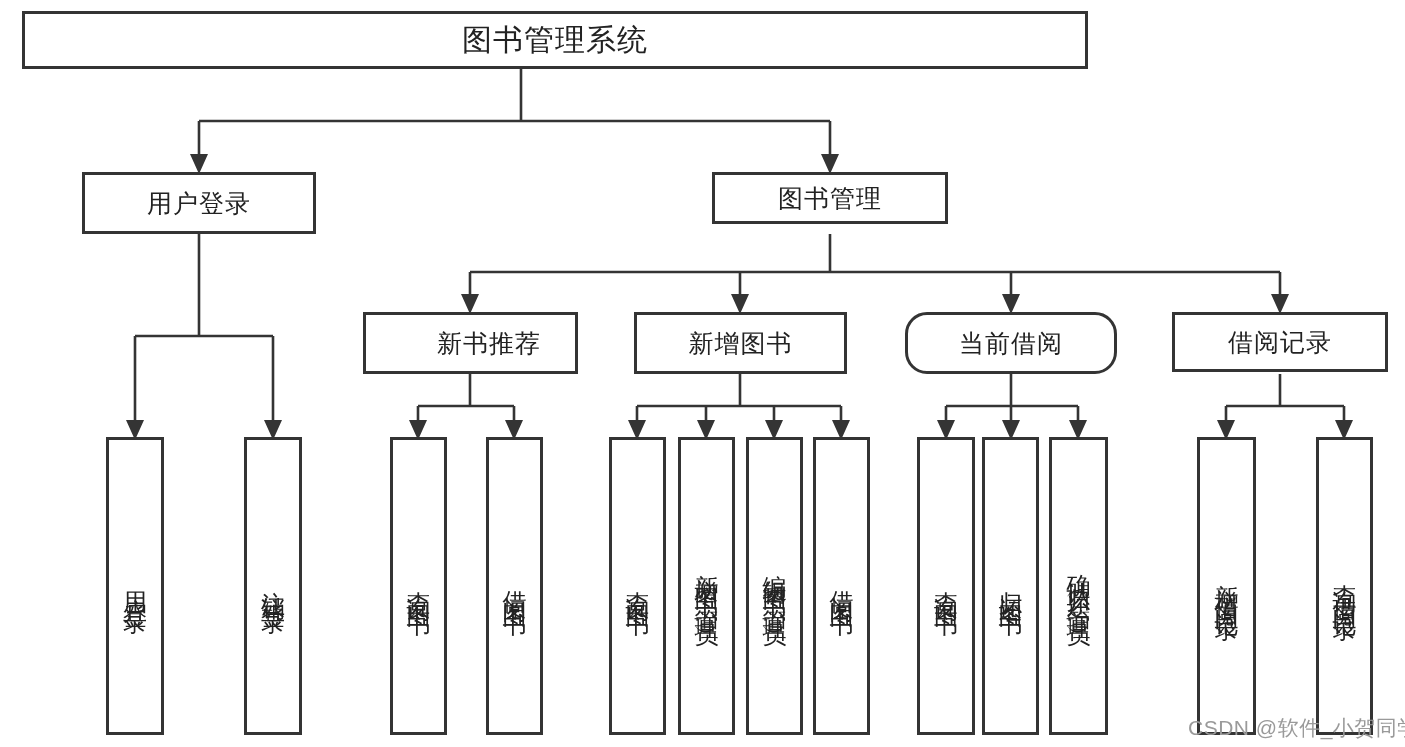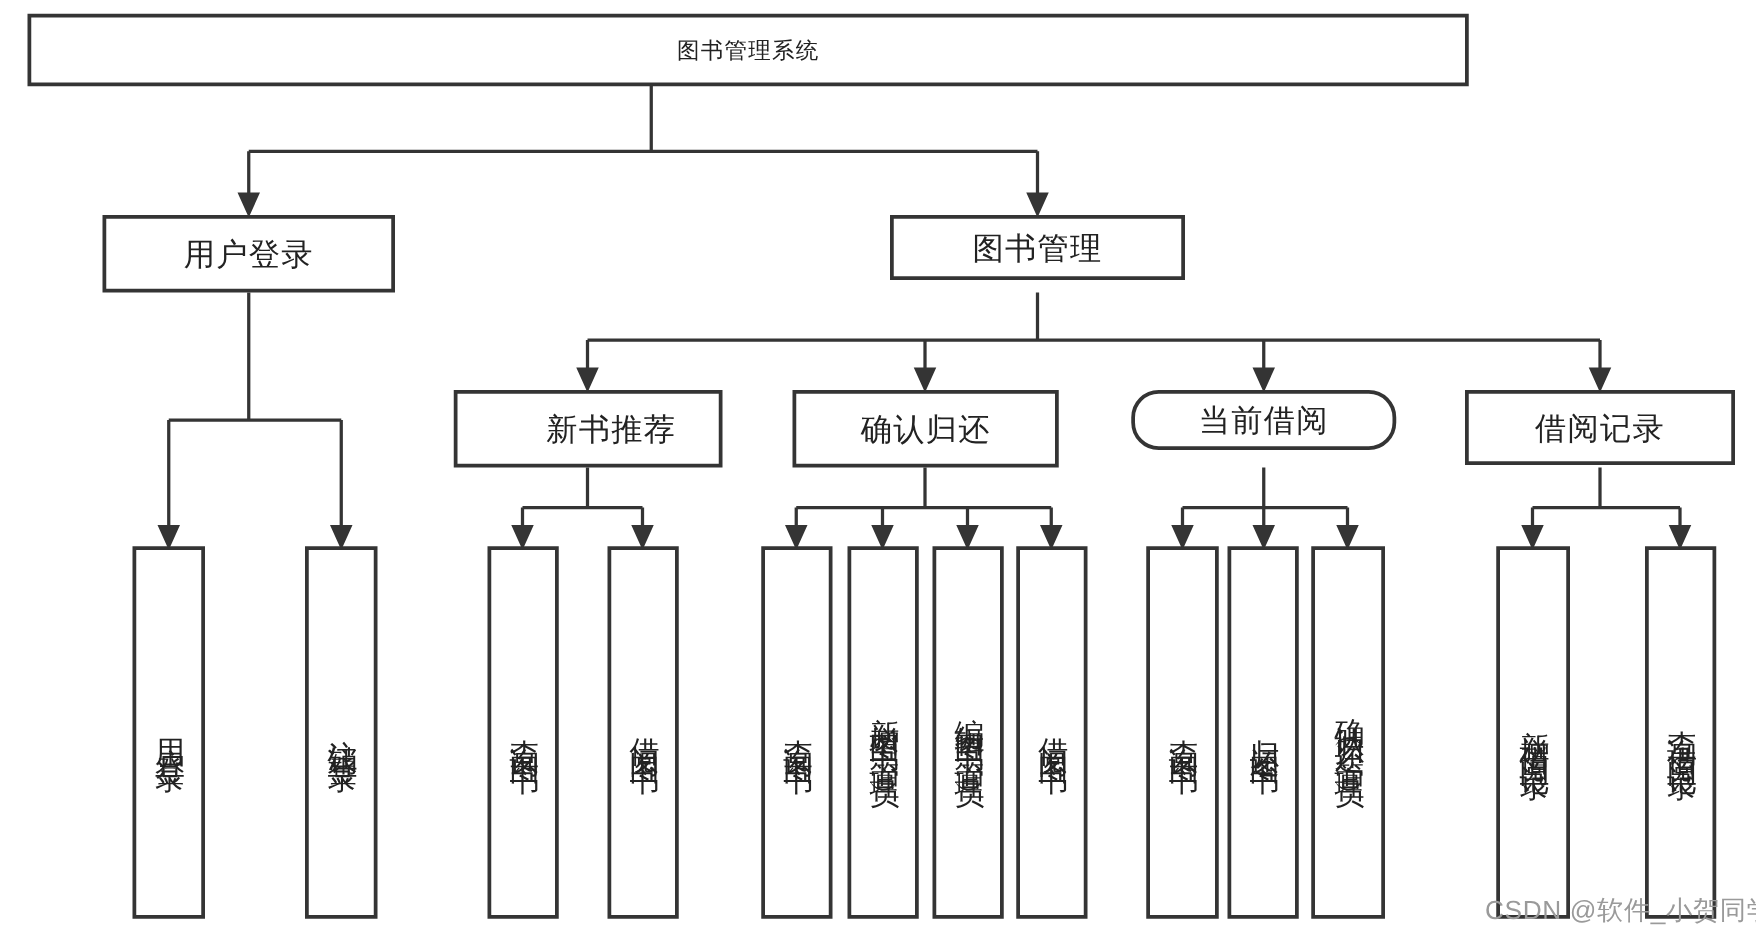--- a/index.html
+++ b/index.html
@@ -49,26 +49,26 @@
   .hbox { font-size: 25px; letter-spacing: 1px; }
   .leaf {
     top: 437px;
     height: 298px;
     writing-mode: vertical-rl;
     font-size: 24px;
     letter-spacing: 7px;
     line-height: 1;
   }
   
-  #root-box      { left: 22px;   top: 11px;  width: 1153px; height: 58px; font-size: 18px; }
+  #root-box      { left: 22px;   top: 11px;  width: 1066px; height: 58px; font-size: 30px; }
   #n-user-login  { left: 82px;   top: 172px; width: 234px; height: 62px; }
   #n-book-mgmt   { left: 712px;  top: 172px; width: 236px; height: 52px; }
   #n-new-rec     { left: 363px;  top: 312px; width: 215px; height: 62px; padding-left: 37px; }
   #n-borrow      { left: 634px;  top: 312px; width: 213px; height: 62px; }
-  #n-current     { left: 905px;  top: 312px; width: 212px; height: 48px; border-radius: 22px; }
+  #n-current     { left: 905px;  top: 312px; width: 212px; height: 62px; border-radius: 22px; }
   #n-records     { left: 1172px; top: 312px; width: 216px; height: 60px; }
   
   #lf-a1 { left: 106px;  width: 58px; }
   #lf-a2 { left: 244px;  width: 58px; }
   #lf-b1 { left: 390px;  width: 57px; }
   #lf-b2 { left: 486px;  width: 57px; }
   #lf-c1 { left: 609px;  width: 57px; }
   #lf-c2 { left: 678px;  width: 57px; }
   #lf-c3 { left: 746px;  width: 57px; }
   #lf-c4 { left: 813px;  width: 57px; }
@@ -152,21 +152,21 @@
       M1217 420 h18 L1226 440 Z
       M1335 420 h18 L1344 440 Z"></path>
   </svg>
 
   <div class="hbox" id="root-box">图书管理系统</div>
 
   <div class="hbox" id="n-user-login">用户登录</div>
   <div class="hbox" id="n-book-mgmt">图书管理</div>
 
   <div class="hbox" id="n-new-rec">新书推荐</div>
-  <div class="hbox" id="n-borrow">确认归还</div>
+  <div class="hbox" id="n-borrow">新增图书</div>
   <div class="hbox" id="n-current">当前借阅</div>
   <div class="hbox" id="n-records">借阅记录</div>
 
   <div class="leaf" id="lf-a1">用户登录</div>
   <div class="leaf" id="lf-a2">注销登录</div>
 
   <div class="leaf" id="lf-b1">查询图书</div>
   <div class="leaf" id="lf-b2">借阅图书</div>
 
   <div class="leaf" id="lf-c1">查询图书</div>

